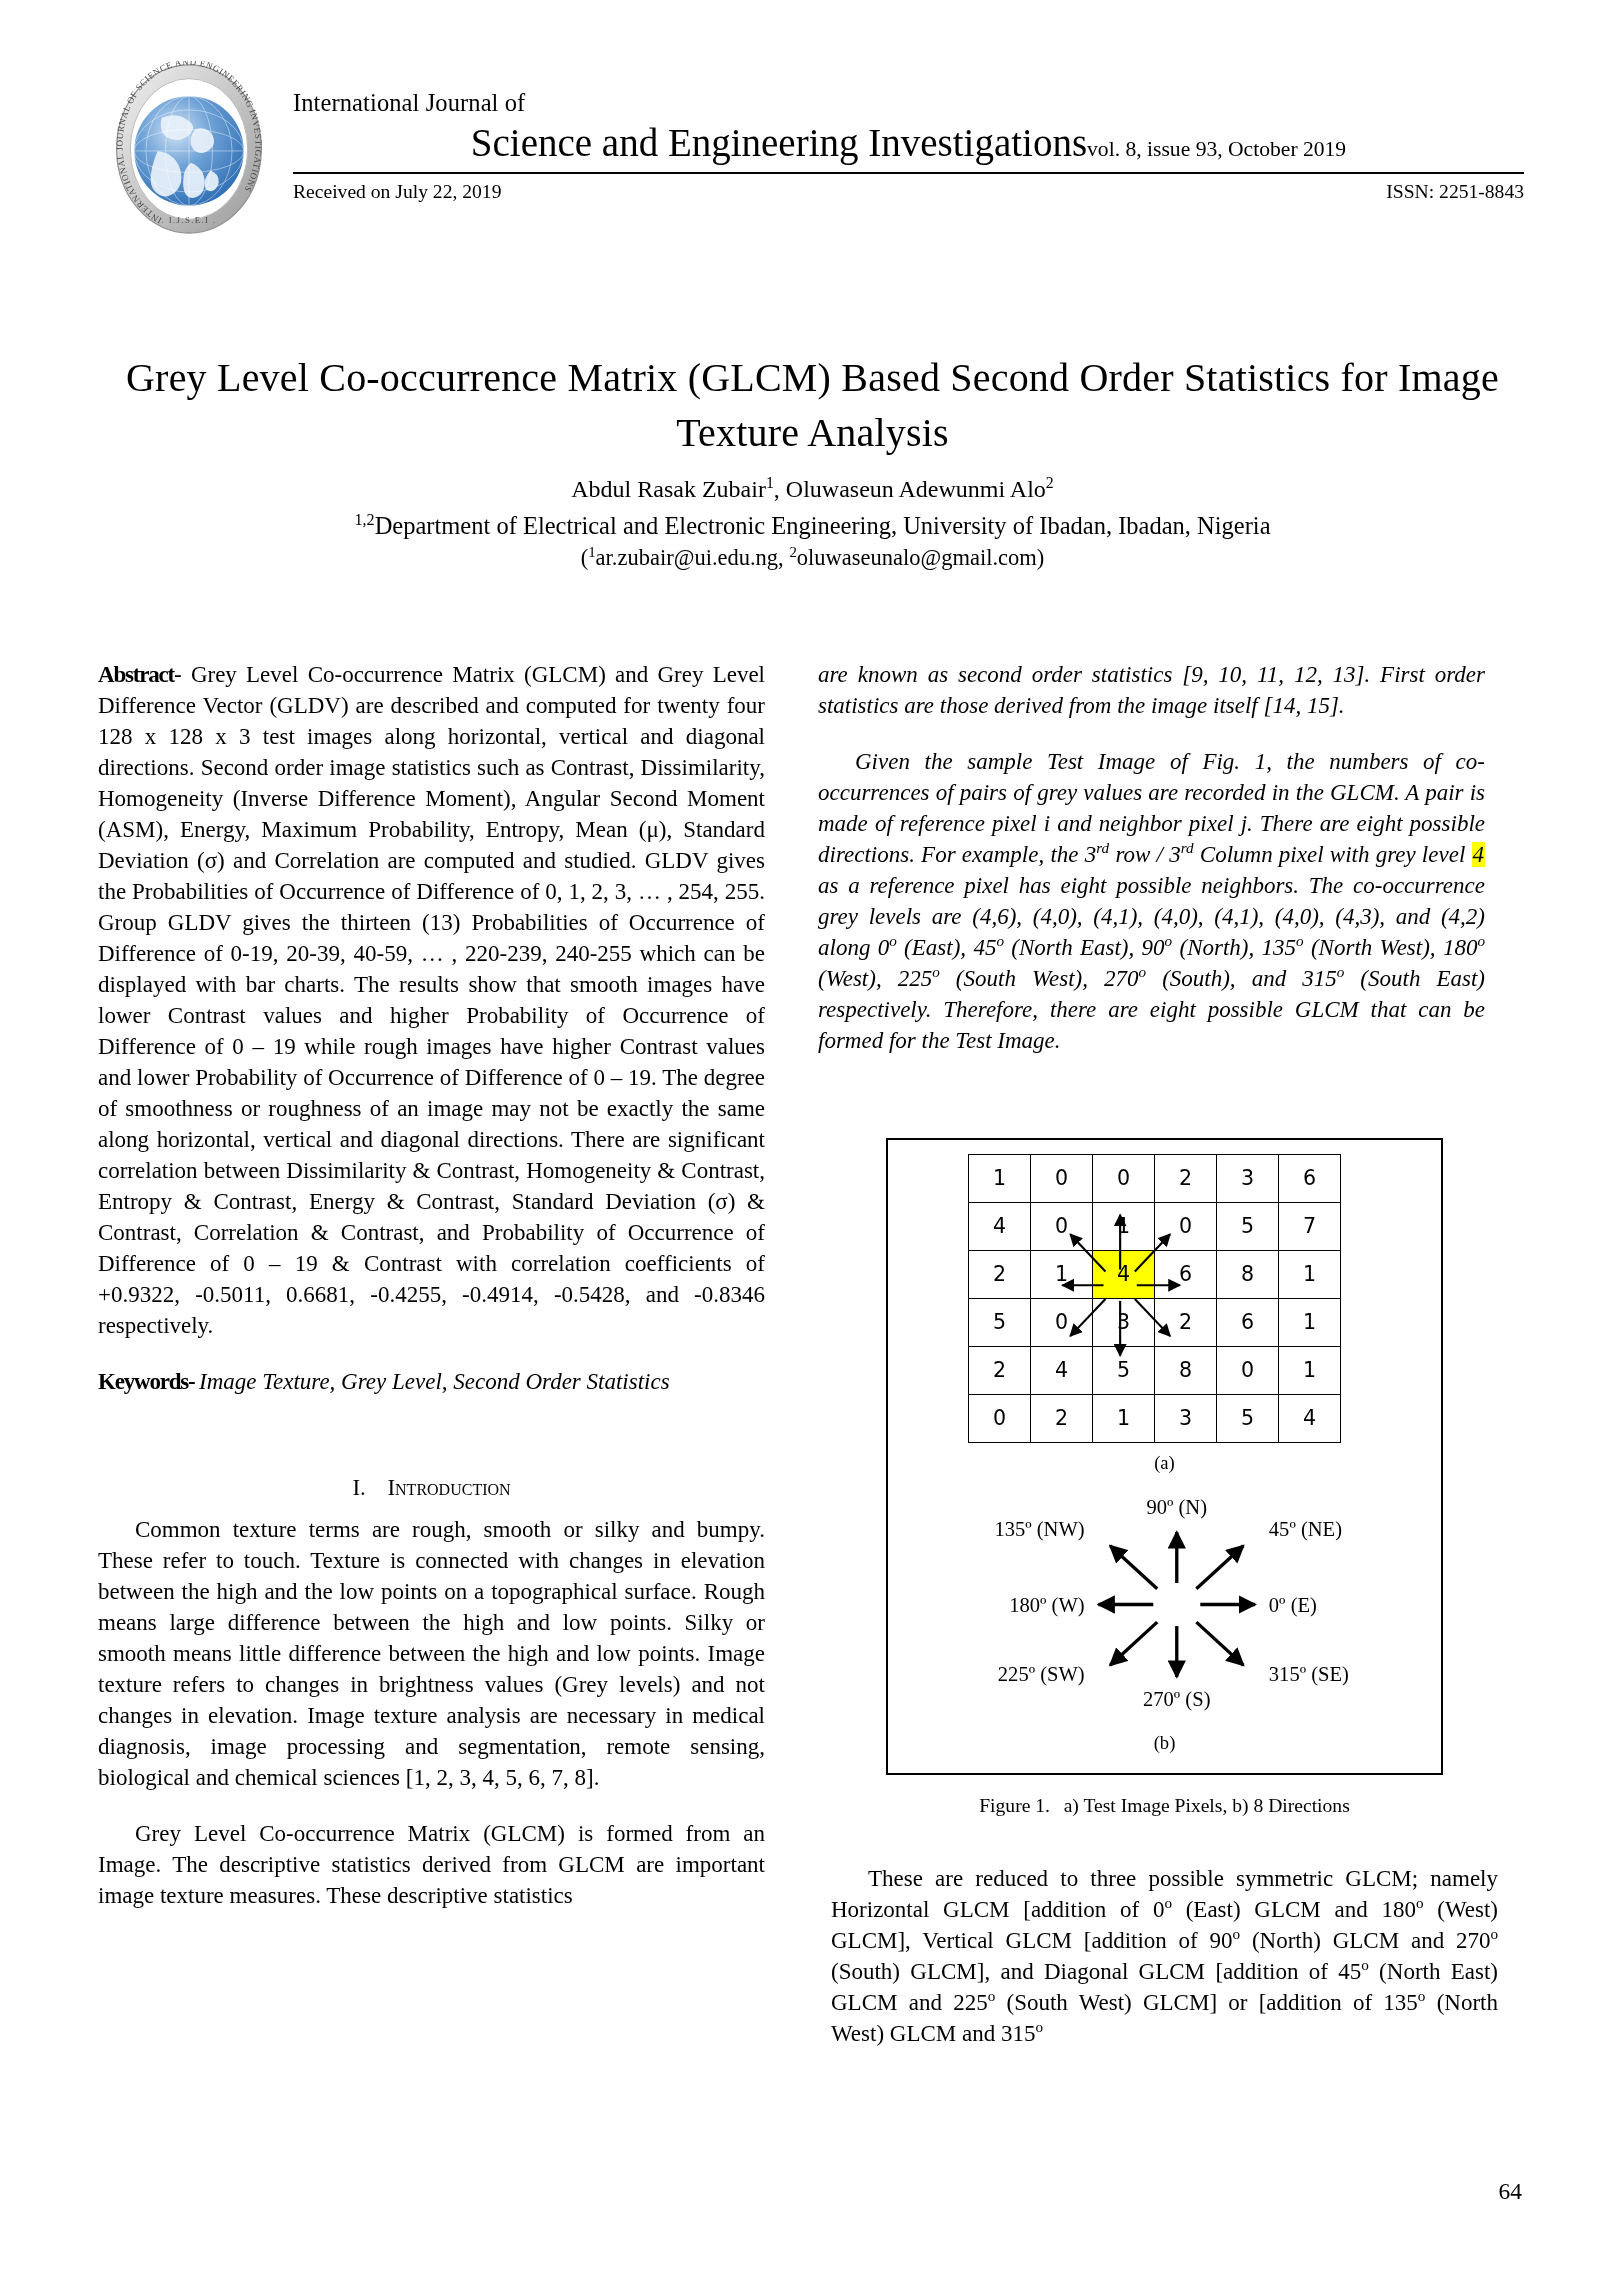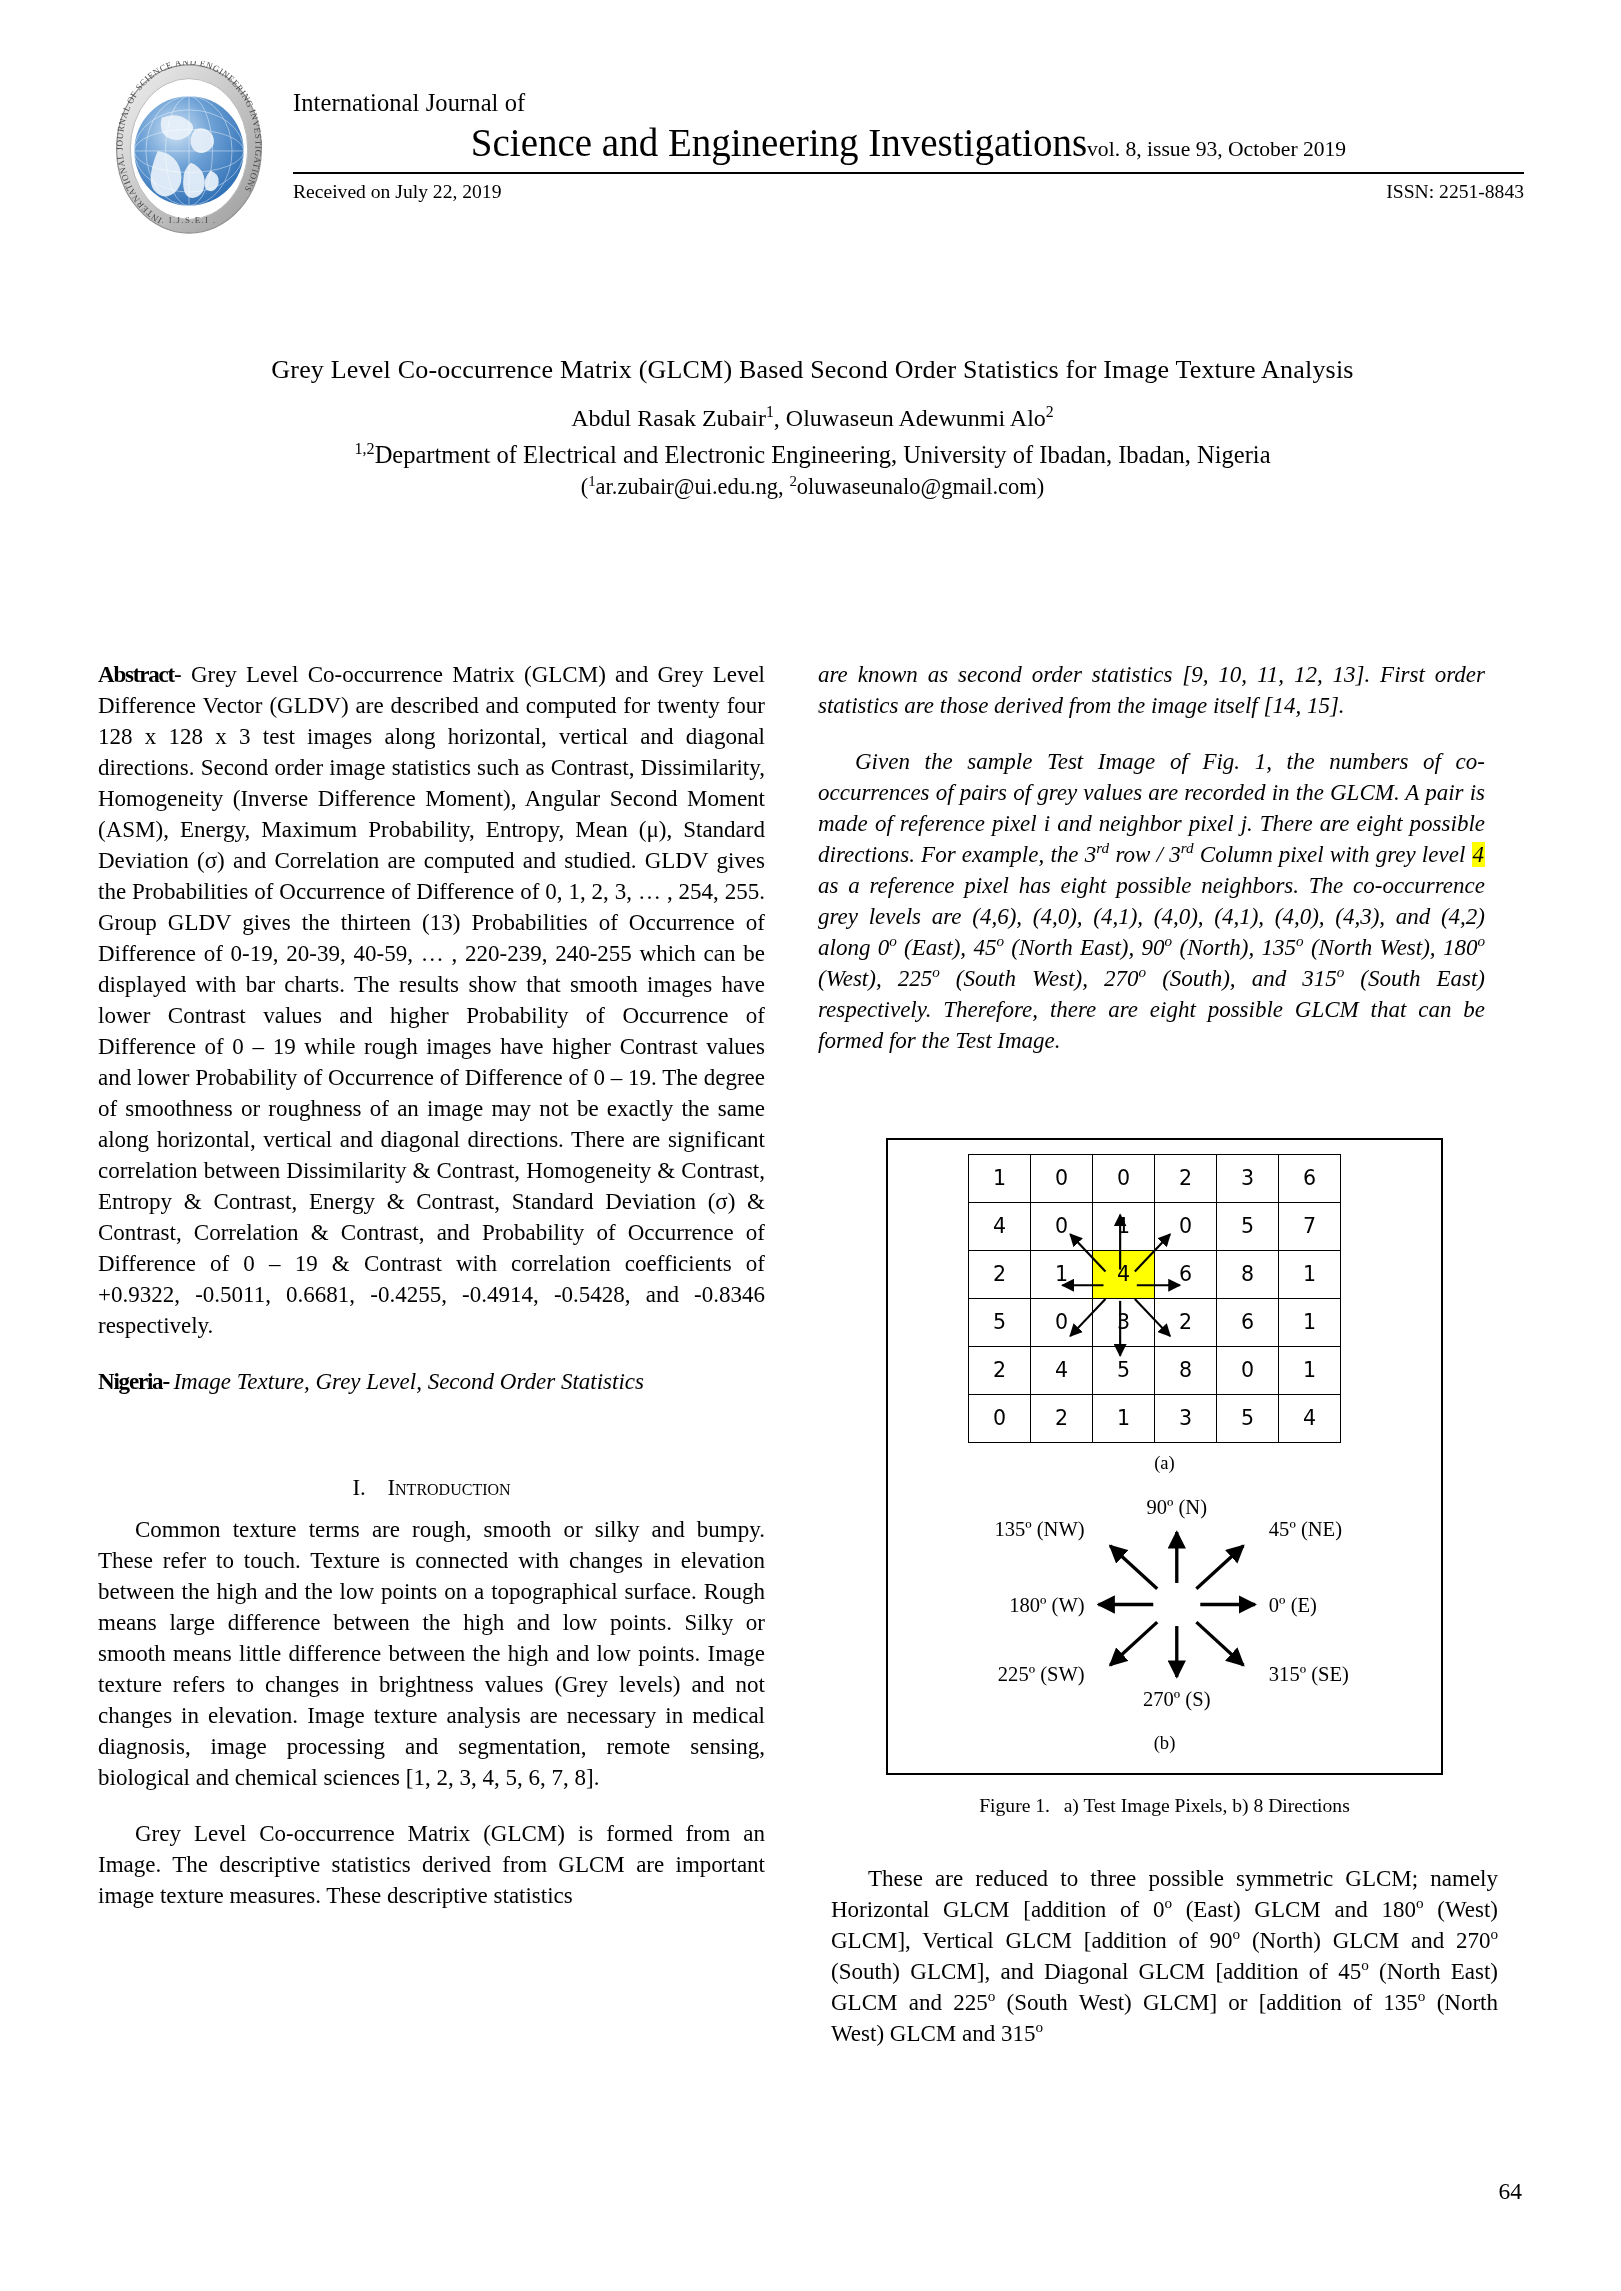--- a/index.html
+++ b/index.html
@@ -87,25 +87,25 @@
 
   
   .titleblock {
     position: absolute;
     left: 101px;
     top: 338px;
     width: 1423px;
     text-align: center;
   }
   .doc-title {
-    font-size: 26px;
+    font-size: 40px;
     line-height: 55px;
     font-family: "Liberation Serif", serif;
     font-weight: normal;
-    margin: 4px;
+    margin: 12px;
     letter-spacing: 0.2px;
   }
   .authors {
     font-size: 24px;
     line-height: 35px;
     margin-top: 0;
   }
   .affil {
     font-size: 24.5px;
     line-height: 33px;
@@ -304,21 +304,21 @@
     <h1 class="doc-title">Grey Level Co-occurrence Matrix (GLCM) Based Second Order Statistics for Image Texture Analysis</h1>
     <div class="authors"><span>Abdul Rasak Zubair</span><sup>1</sup><span>, Oluwaseun Adewunmi Alo</span><sup>2</sup></div>
     <div class="affil"><sup>1,2</sup><span>Department of Electrical and Electronic Engineering, University of Ibadan, Ibadan, Nigeria</span></div>
     <div class="emails"><span>(</span><sup>1</sup><span>ar.zubair@ui.edu.ng, </span><sup>2</sup><span>oluwaseunalo@gmail.com)</span></div>
   </div>
 
   <div class="col col-left">
 
     <p><span class="lbl-bold">Abstract</span><span>- </span><span>Grey Level Co-occurrence Matrix (GLCM) and Grey Level Difference Vector (GLDV) are described and computed for twenty four 128 x 128 x 3 test images along horizontal, vertical and diagonal directions. Second order image statistics such as Contrast, Dissimilarity, Homogeneity (Inverse Difference Moment), Angular Second Moment (ASM), Energy, Maximum Probability, Entropy, Mean (μ), Standard Deviation (σ) and Correlation are computed and studied. GLDV gives the Probabilities of Occurrence of Difference of 0, 1, 2, 3, … , 254, 255. Group GLDV gives the thirteen (13) Probabilities of Occurrence of Difference of 0-19, 20-39, 40-59, … , 220-239, 240-255 which can be displayed with bar charts. The results show that smooth images have lower Contrast values and higher Probability of Occurrence of Difference of 0 – 19 while rough images have higher Contrast values and lower Probability of Occurrence of Difference of 0 – 19. The degree of smoothness or roughness of an image may not be exactly the same along horizontal, vertical and diagonal directions. There are significant correlation between Dissimilarity &amp; Contrast, Homogeneity &amp; Contrast, Entropy &amp; Contrast, Energy &amp; Contrast, Standard Deviation (σ) &amp; Contrast, Correlation &amp; Contrast, and Probability of Occurrence of Difference of 0 – 19 &amp; Contrast with correlation coefficients of +0.9322, -0.5011, 0.6681, -0.4255, -0.4914, -0.5428, and -0.8346 respectively.</span></p>
 
-    <p class="p-gap"><span class="lbl-bold">Nigeria</span><span class="lbl-bold">- </span><span class="kw">Image Texture, Grey Level, Second Order Statistics</span></p>
+    <p class="p-gap"><span class="lbl-bold">Keywords</span><span class="lbl-bold">- </span><span class="kw">Image Texture, Grey Level, Second Order Statistics</span></p>
 
     <p class="sec-head" style="margin-top:76px;"><span class="sec-num">I.</span><span>Introduction</span></p>
 
     <p class="p-indent" style="margin-top:11.8px;">Common texture terms are rough, smooth or silky and bumpy. These refer to touch. Texture is connected with changes in elevation between the high and the low points on a topographical surface. Rough means large difference between the high and low points. Silky or smooth means little difference between the high and low points. Image texture refers to changes in brightness values (Grey levels) and not changes in elevation. Image texture analysis are necessary in medical diagnosis, image processing and segmentation, remote sensing, biological and chemical sciences [1, 2, 3, 4, 5, 6, 7, 8].</p>
 
     <p class="p-indent p-gap">Grey Level Co-occurrence Matrix (GLCM) is formed from an Image. The descriptive statistics derived from GLCM are important image texture measures. These descriptive statistics</p>
   </div>
 
   <div class="col col-right">
 

